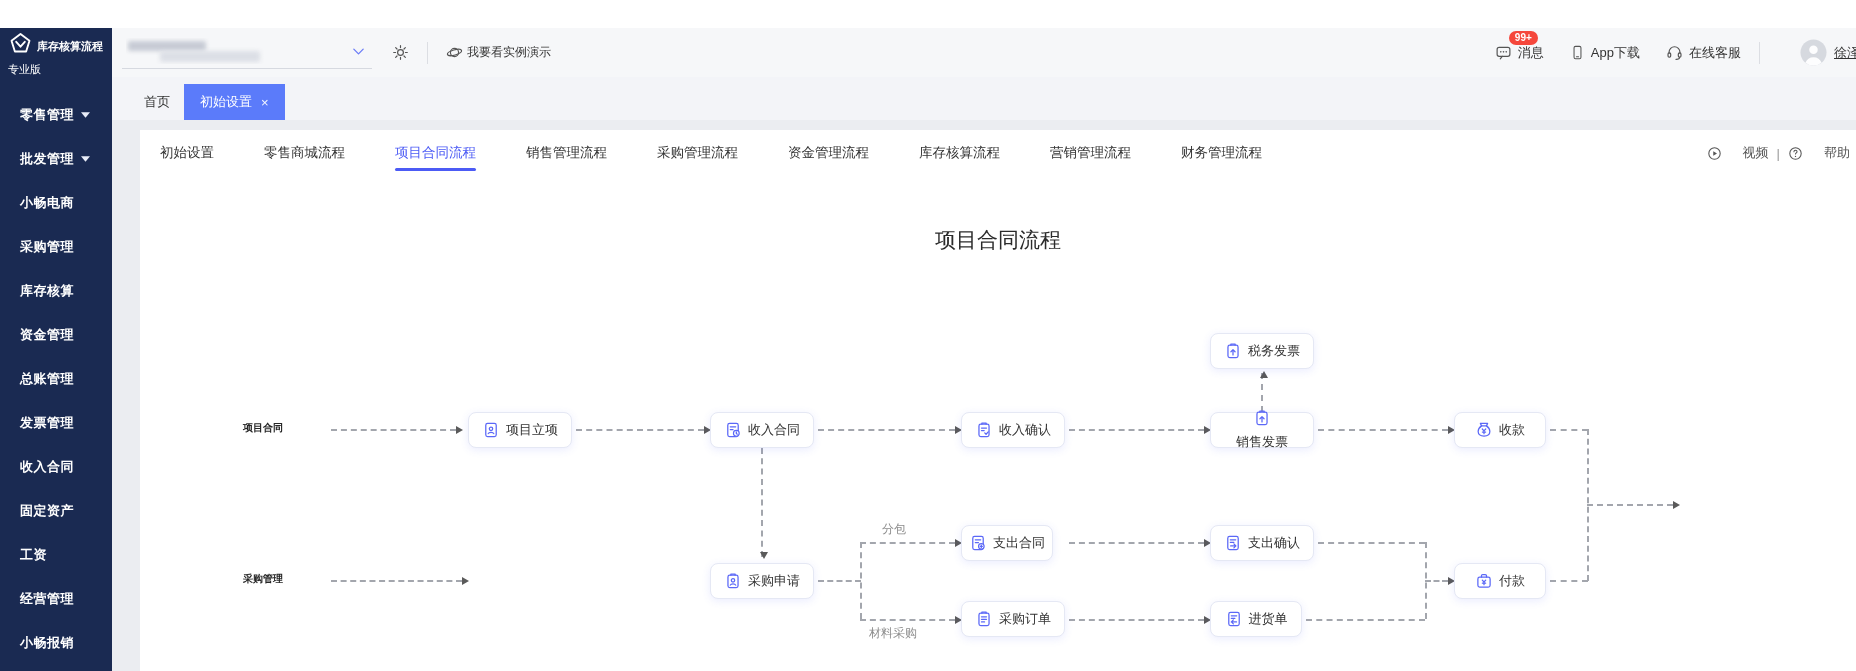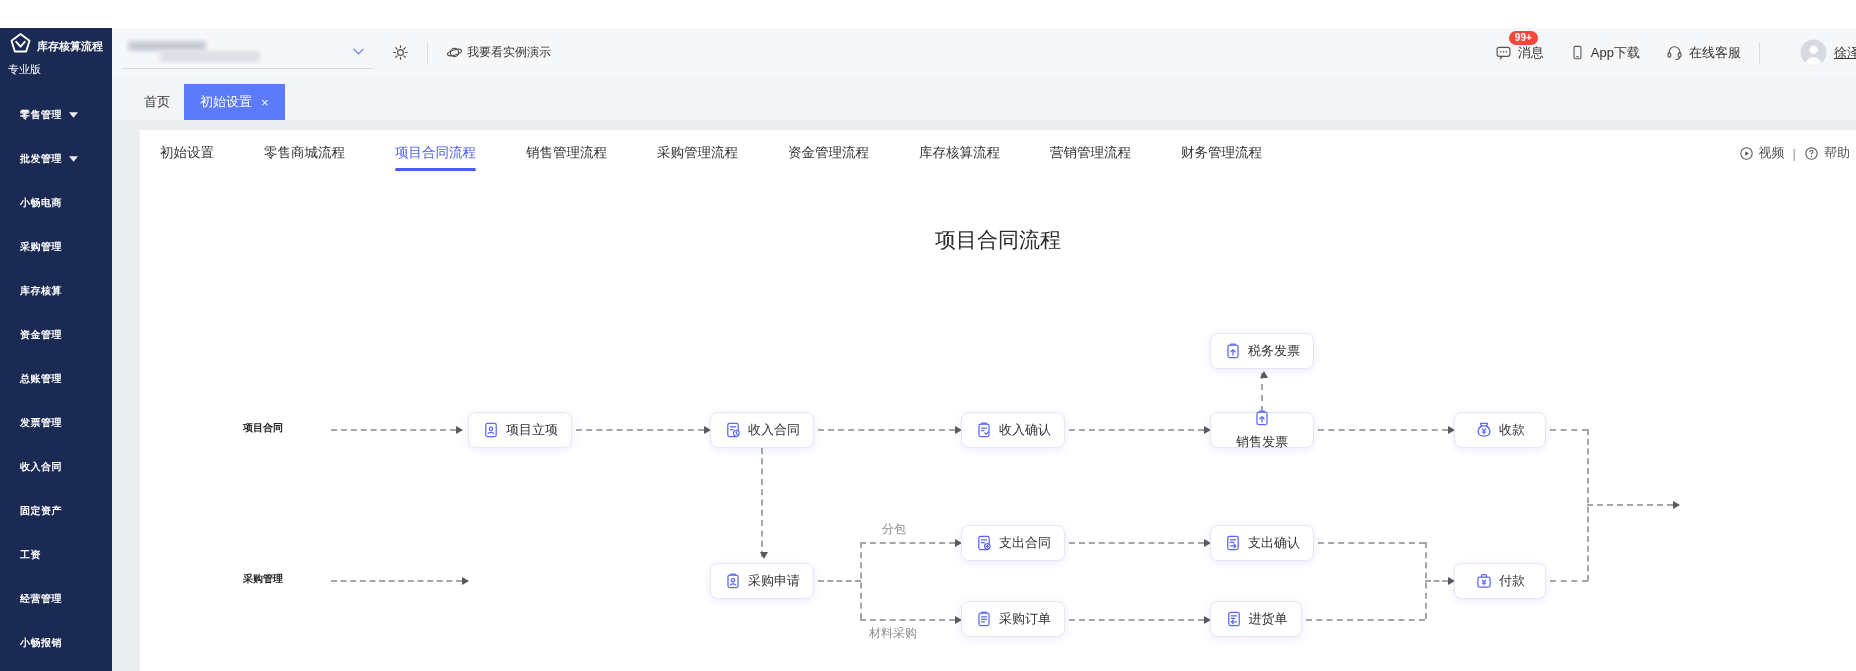--- a/index.html
+++ b/index.html
@@ -32,21 +32,21 @@
   .hdr-action { display:flex; align-items:center; gap:6px; cursor:pointer; position:relative; }
   .badge { position:absolute; top:-13px; left:14px; background:#f5473c; color:#fff; font-size:10px;
     line-height:14px; padding:0 6px; border-radius:8px; font-weight:bold; }
   .user-wrap { display:flex; align-items:center; gap:7px; margin-left:22px; cursor:pointer; }
   .user-name { font-size:13px; color:#333; width:22px; overflow:hidden; white-space:nowrap;text-decoration:underline; }
 
   
   .body { flex:1; display:flex; min-height:0; }
   .sidebar { width:112px; flex:none; background:#1a2a52; padding-top:16px; }
   .side-item { height:44px; display:flex; align-items:center; padding-left:20px; color:#fff;
-    font-size:10px; font-weight:bold; letter-spacing:.5px; cursor:pointer; }
+    font-size:13px; font-weight:bold; letter-spacing:.5px; cursor:pointer; }
   .side-item .caret { margin-left:7px; color:#e8ecf8; display:flex; }
   .main { flex:1; display:flex; flex-direction:column; min-width:0; }
 
   
   .wintabs { height:43px; flex:none; background:#f3f4f8; display:flex; align-items:flex-end; padding-left:18px; }
   .wintab { height:36px; display:flex; align-items:center; padding:0 14px; font-size:13px; color:#333; cursor:pointer; }
   .wintab.active { background:#5b7bfa; color:#fff; padding:0 16px; }
   .wintab .close { margin-left:9px; font-size:13px; line-height:1; opacity:.95; cursor:pointer; }
 
   
@@ -54,21 +54,21 @@
   .panel { position:relative; background:#fff; width:100%; height:100%; overflow:hidden; }
 
   .flowtabs { position:relative; z-index:2; height:46px; display:flex; align-items:center;
     gap:50px; padding:0 6px 0 20px; }
   .flowtab { position:relative; height:100%; display:flex; align-items:center; font-size:13.5px;
     color:#333; cursor:pointer; white-space:nowrap; }
   .flowtab.active { color:#4c5bf5; }
   .flowtab.active::after { content:""; position:absolute; left:0; right:0; bottom:5px; height:3px;
     border-radius:2px; background:#4c5bf5; }
   .ft-right { margin-left:auto; display:flex; align-items:center; gap:6px; font-size:13px; color:#555; }
-  .ft-link { display:flex; align-items:center; gap:5px; cursor:pointer; }
+  .ft-link { display:flex; align-items:center; gap:21px; cursor:pointer; }
   .ft-sep { color:#999; margin:0 2px; }
 
   
   .canvas { position:absolute; inset:0; z-index:1; }
   .dg-title { position:absolute; top:96px; left:0; width:100%; text-align:center; font-size:21px; color:#2b2b2b; }
   .lane-label { position:absolute; font-size:10px; color:#262626; font-weight:bold; }
   .node { position:absolute; height:36px; background:#fff; border:1px solid #e5e8f4; border-radius:8px;
     box-shadow:0 2px 8px rgba(84,98,245,.12); display:flex; align-items:center; justify-content:center;
     gap:6px; font-size:13px; color:#333; cursor:pointer; }
   .node-icon { display:flex; color:#5b68f7; }
@@ -368,21 +368,21 @@
                 <span class="node-icon" style="display: flex;">
                   <svg viewBox="0 0 20 20" width="18" height="18">
                     <rect x="4.4" y="3.6" width="11.2" height="13.8" rx="2" fill="none" stroke="currentColor" stroke-width="1.4" stroke-linecap="round" stroke-linejoin="round"></rect>
                     <path d="M7.6 3.6V2.4h4.8v1.2" fill="none" stroke="currentColor" stroke-width="1.4" stroke-linecap="round" stroke-linejoin="round"></path>
                     <circle cx="10" cy="9.3" r="1.9" fill="none" stroke="currentColor" stroke-width="1.4" stroke-linecap="round" stroke-linejoin="round"></circle>
                     <path d="M7 14.6c.7-1.9 5.3-1.9 6 0" fill="none" stroke="currentColor" stroke-width="1.4" stroke-linecap="round" stroke-linejoin="round"></path>
                   </svg>
                 </span>
                 <span>采购申请</span>
               </div>
-              <div class="node" style="left: 821px; top: 395px; width: 104px;">
+              <div class="node" style="left: 821px; top: 395px; width: 92px;">
                 <span class="node-icon" style="display: flex;">
                   <svg viewBox="0 0 20 20" width="18" height="18">
                     <rect x="4.2" y="2.6" width="11.6" height="14.8" rx="2" fill="none" stroke="currentColor" stroke-width="1.4" stroke-linecap="round" stroke-linejoin="round"></rect>
                     <path d="M7 6.5h6M7 9.5h3.5" fill="none" stroke="currentColor" stroke-width="1.4" stroke-linecap="round" stroke-linejoin="round"></path>
                     <circle cx="13.7" cy="13.7" r="3.1" fill="#fff" stroke="currentColor" stroke-width="1.3"></circle>
                     <path d="M12.5 13.7h2.4M13.7 12.4v2.6" fill="none" stroke="currentColor" stroke-width="1.4" stroke-linecap="round" stroke-linejoin="round"></path>
                   </svg>
                 </span>
                 <span>支出合同</span>
               </div>

